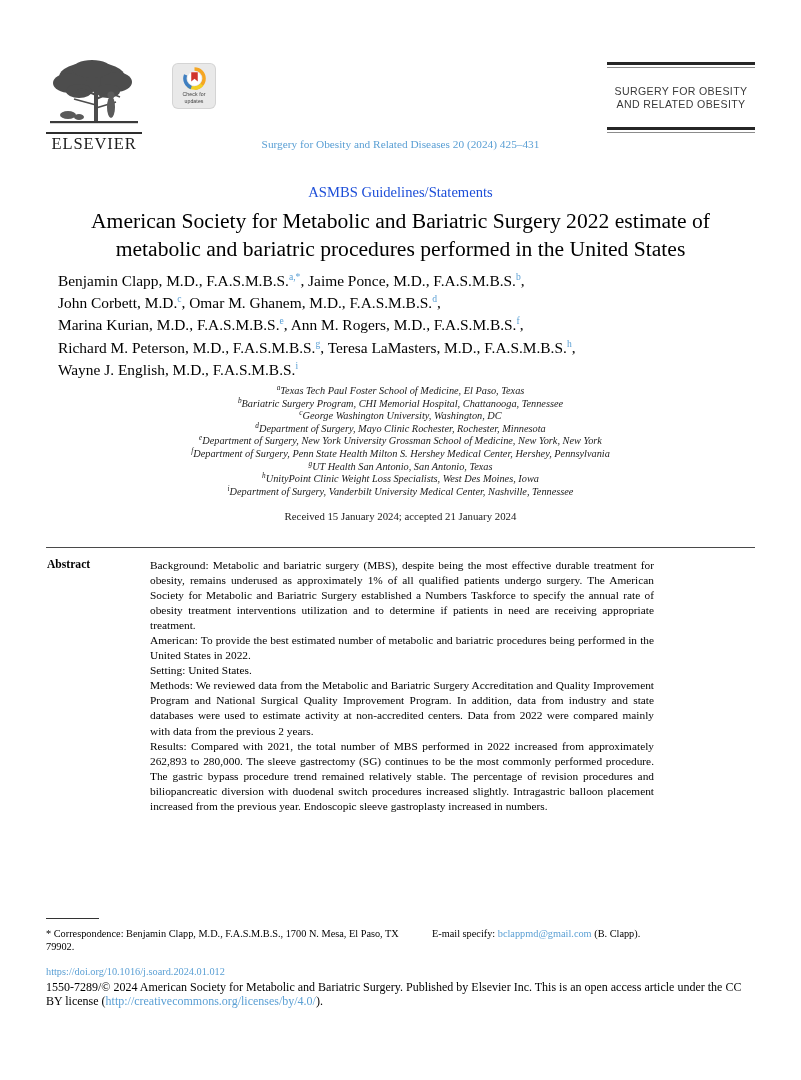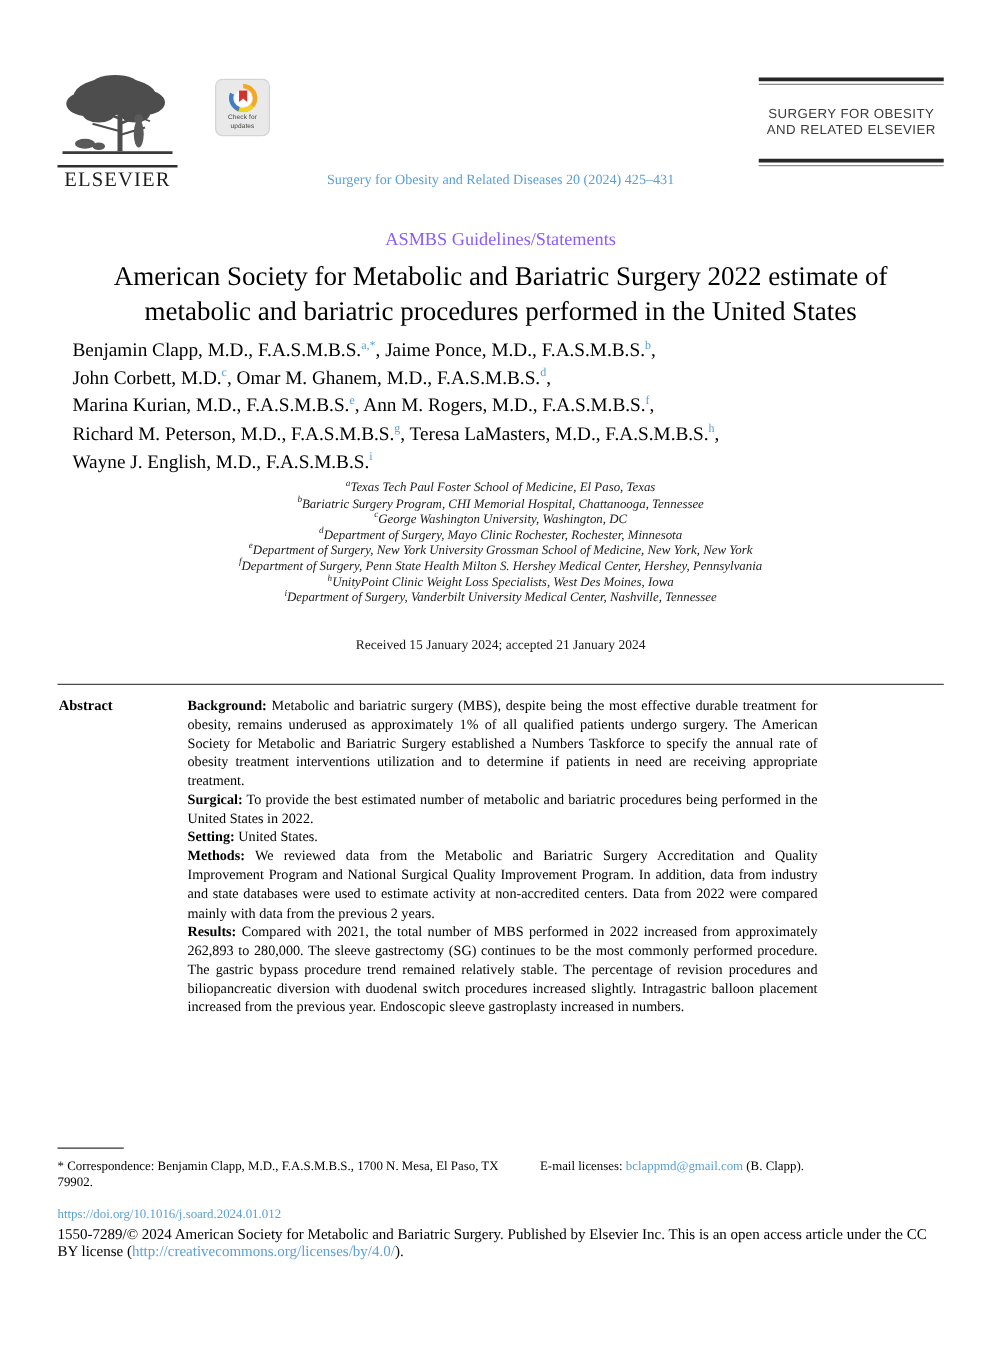--- a/index.html
+++ b/index.html
@@ -122,21 +122,21 @@
   }
 
   
   .section-label {
     position: absolute;
     left: 0;
     top: 184px;
     width: 801px;
     text-align: center;
     font-size: 14.6px;
-    color: #8b5cf6;
+    color: #1d4ed8;
   }
 
   .paper-title {
     position: absolute;
     left: 50px;
     top: 208px;
     width: 701px;
     text-align: center;
     font-size: 21.6px;
     line-height: 27.5px;
@@ -212,21 +212,21 @@
     width: 504px;
     font-size: 11.35px;
     line-height: 15.05px;
     text-align: justify;
     color: #000;
   }
   .abstract-body p {
     margin: 0;
   }
   .abstract-body b {
-    font-weight: bold;
+    font-weight: normal;
     margin-top: 21px;
   }
 
   
   .footnote-rule {
     position: absolute;
     left: 46px;
     top: 918px;
     width: 53px;
     height: 1.1px;
@@ -320,21 +320,21 @@
       </svg>
       <div class="crossmark-text">Check for</div>
       <div class="crossmark-text">updates</div>
     </div>
 
     <div class="journal-title-block">
       <div class="rule-thick"></div>
       <div class="rule-thin"></div>
       <div class="journal-name">
         <span>SURGERY FOR OBESITY</span><br>
-        <span>AND RELATED ELSEVIER</span>
+        <span>AND RELATED OBESITY</span>
       </div>
       <div class="rule-thick"></div>
       <div class="rule-thin"></div>
     </div>
 
     <div class="journal-ref">Surgery for Obesity and Related Diseases 20 (2024) 425–431</div>
   </div>
 
   <div class="section-label">ASMBS Guidelines/Statements</div>
 
@@ -342,45 +342,46 @@
 
   <div class="authors"><span>Benjamin Clapp, M.D., F.A.S.M.B.S.</span><sup>a,*</sup><span>, </span><span>Jaime Ponce, M.D., F.A.S.M.B.S.</span><sup>b</sup><span>,</span><br><span>John Corbett, M.D.</span><sup>c</sup><span>, </span><span>Omar M. Ghanem, M.D., F.A.S.M.B.S.</span><sup>d</sup><span>,</span><br><span>Marina Kurian, M.D., F.A.S.M.B.S.</span><sup>e</sup><span>, </span><span>Ann M. Rogers, M.D., F.A.S.M.B.S.</span><sup>f</sup><span>,</span><br><span>Richard M. Peterson, M.D., F.A.S.M.B.S.</span><sup>g</sup><span>, </span><span>Teresa LaMasters, M.D., F.A.S.M.B.S.</span><sup>h</sup><span>,</span><br><span>Wayne J. English, M.D., F.A.S.M.B.S.</span><sup>i</sup></div>
 
   <div class="affiliations">
       <div><sup>a</sup><span>Texas Tech Paul Foster School of Medicine, El Paso, Texas</span></div>
       <div><sup>b</sup><span>Bariatric Surgery Program, CHI Memorial Hospital, Chattanooga, Tennessee</span></div>
       <div><sup>c</sup><span>George Washington University, Washington, DC</span></div>
       <div><sup>d</sup><span>Department of Surgery, Mayo Clinic Rochester, Rochester, Minnesota</span></div>
       <div><sup>e</sup><span>Department of Surgery, New York University Grossman School of Medicine, New York, New York</span></div>
       <div><sup>f</sup><span>Department of Surgery, Penn State Health Milton S. Hershey Medical Center, Hershey, Pennsylvania</span></div>
+      <div><sup>g</sup><span>UT Health San Antonio, San Antonio, Texas</span></div>
       <div><sup>h</sup><span>UnityPoint Clinic Weight Loss Specialists, West Des Moines, Iowa</span></div>
       <div><sup>i</sup><span>Department of Surgery, Vanderbilt University Medical Center, Nashville, Tennessee</span></div>
     </div>
 
   <div class="received">Received 15 January 2024; accepted 21 January 2024</div>
 
   <div class="abstract-rule-top"></div>
   <div class="abstract-label">Abstract</div>
   <div class="abstract-body">
       <p><b>Background:</b><span> Metabolic and bariatric surgery (MBS), despite being the most effective durable treatment for obesity, remains underused as approximately 1% of all qualified patients undergo surgery. The American Society for Metabolic and Bariatric Surgery established a Numbers Taskforce to specify the annual rate of obesity treatment interventions utilization and to determine if patients in need are receiving appropriate treatment.</span></p>
-      <p><b>Surgical:</b><span> To provide the best estimated number of metabolic and bariatric procedures being performed in the United States in 2022.</span></p>
+      <p><b>American:</b><span> To provide the best estimated number of metabolic and bariatric procedures being performed in the United States in 2022.</span></p>
       <p><b>Setting:</b><span> United States.</span></p>
       <p><b>Methods:</b><span> We reviewed data from the Metabolic and Bariatric Surgery Accreditation and Quality Improvement Program and National Surgical Quality Improvement Program. In addition, data from industry and state databases were used to estimate activity at non-accredited centers. Data from 2022 were compared mainly with data from the previous 2 years.</span></p>
       <p><b>Results:</b><span> Compared with 2021, the total number of MBS performed in 2022 increased from approximately 262,893 to 280,000. The sleeve gastrectomy (SG) continues to be the most commonly performed procedure. The gastric bypass procedure trend remained relatively stable. The percentage of revision procedures and biliopancreatic diversion with duodenal switch procedures increased slightly. Intragastric balloon placement increased from the previous year. Endoscopic sleeve gastroplasty increased in numbers.</span></p>
     </div>
 
   <div class="footnote-rule"></div>
 
   <div class="correspondence">
     <span>*</span>
     <span>Correspondence: Benjamin Clapp, M.D., F.A.S.M.B.S., 1700 N. Mesa, El Paso, TX 79902.</span>
   </div>
 
   <div class="email-line">
-    <span>E-mail licenses:</span>
+    <span>E-mail specify:</span>
     <a class="lnk" href="#">bclappmd@gmail.com</a>
     <span>(B. Clapp).</span>
   </div>
 
   <div class="doi-line">https://doi.org/10.1016/j.soard.2024.01.012</div>
 
   <div class="copyright">
     <span>1550-7289/© 2024 American Society for Metabolic and Bariatric Surgery. Published by Elsevier Inc. This is an open access article under the CC BY license (</span><a class="lnk" href="#">http://creativecommons.org/licenses/by/4.0/</a><span>).</span>
   </div>
 

